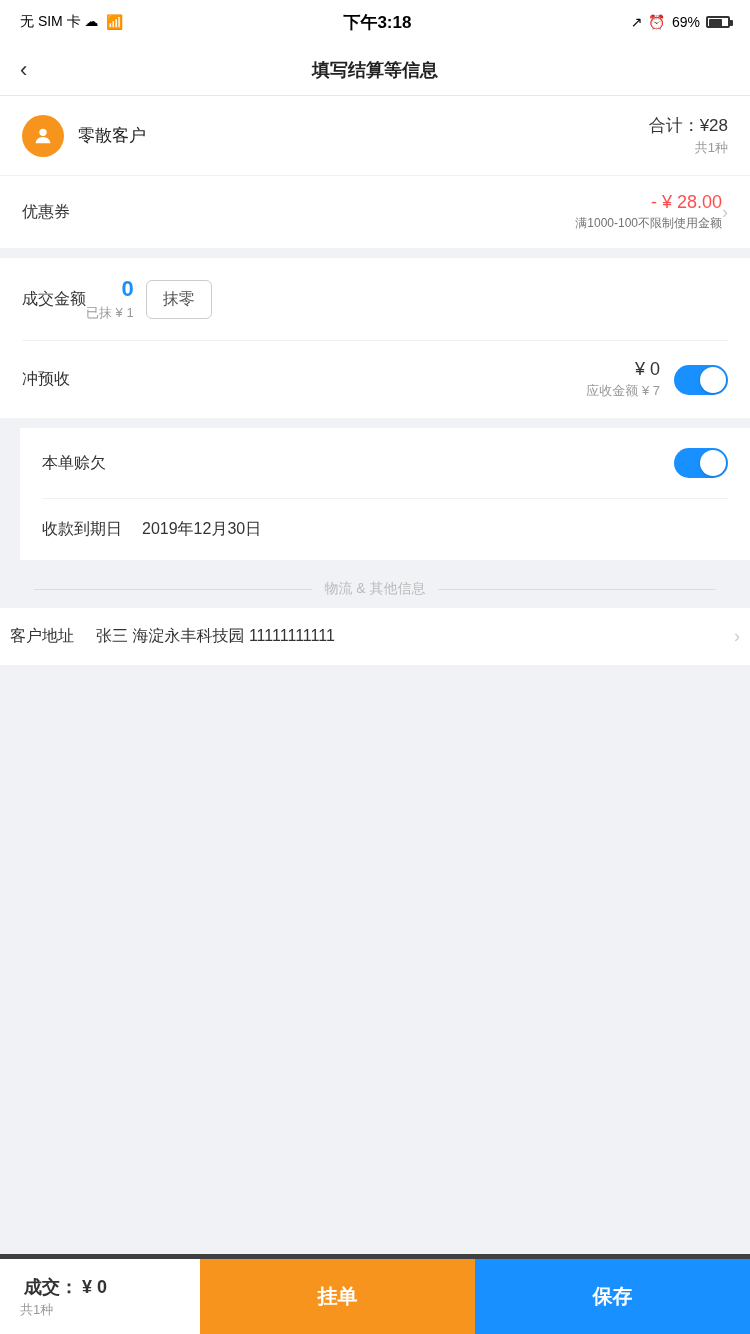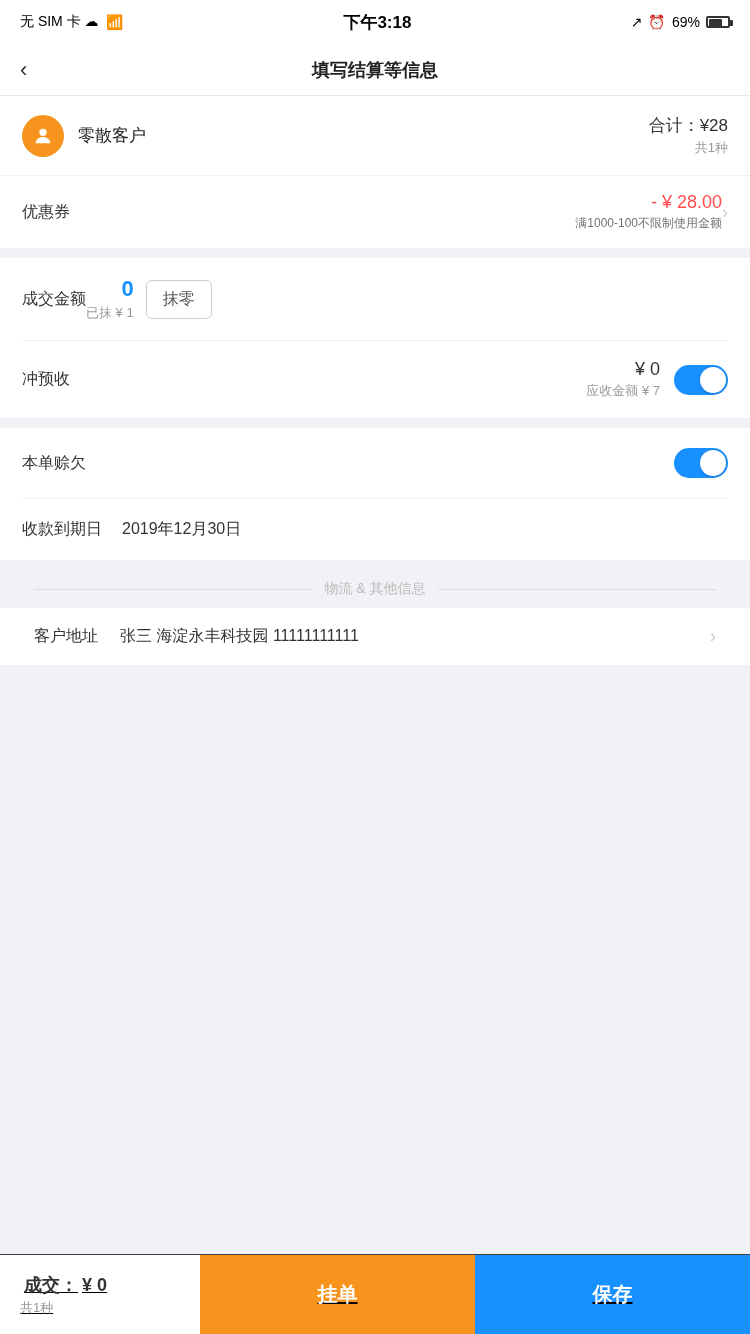--- a/index.html
+++ b/index.html
@@ -252,20 +252,21 @@
       position: absolute;
       top: 2px; right: 2px;
       box-shadow: 0 1px 3px rgba(0,0,0,0.2);
     }
 
     
     .credit-section {
       background: #fff;
       margin-bottom: 10px;
       padding: 0 22px;
+      margin-left: 20px;
     }
     .credit-row {
       padding: 20px 0;
       display: flex;
       align-items: center;
       justify-content: space-between;
       border-bottom: 1px solid #f0f0f0;
     }
     .credit-label {
       font-size: 16px;
@@ -292,21 +293,21 @@
     .divider-line {
       flex: 1;
       height: 1px;
       background: #ddd;
       margin: 0 12px;
     }
 
     
     .address-section {
       background: #fff;
-      padding: 18px 34px;
+      padding: 18px 10px;
       display: flex;
       align-items: center;
       justify-content: space-between;
     }
     .address-label {
       font-size: 16px;
       color: #333;
       min-width: 70px;
     }
     .address-value {
@@ -319,22 +320,21 @@
     
     .bottom-bar {
       position: fixed;
       bottom: 0;
       left: 0;
       width: 750px;
       height: 80px;
       background: #fff;
       display: flex;
       align-items: center;
-      border-top: 1px solid #404040;
-      text-decoration: underline;
+      border-top: 5px solid #404040;
     }
     .bottom-summary {
       flex: 0 0 200px;
       padding: 0 20px;
     }
     .bottom-deal {
       font-size: 16px;
       color: #333;
     }
     .bottom-deal span {

